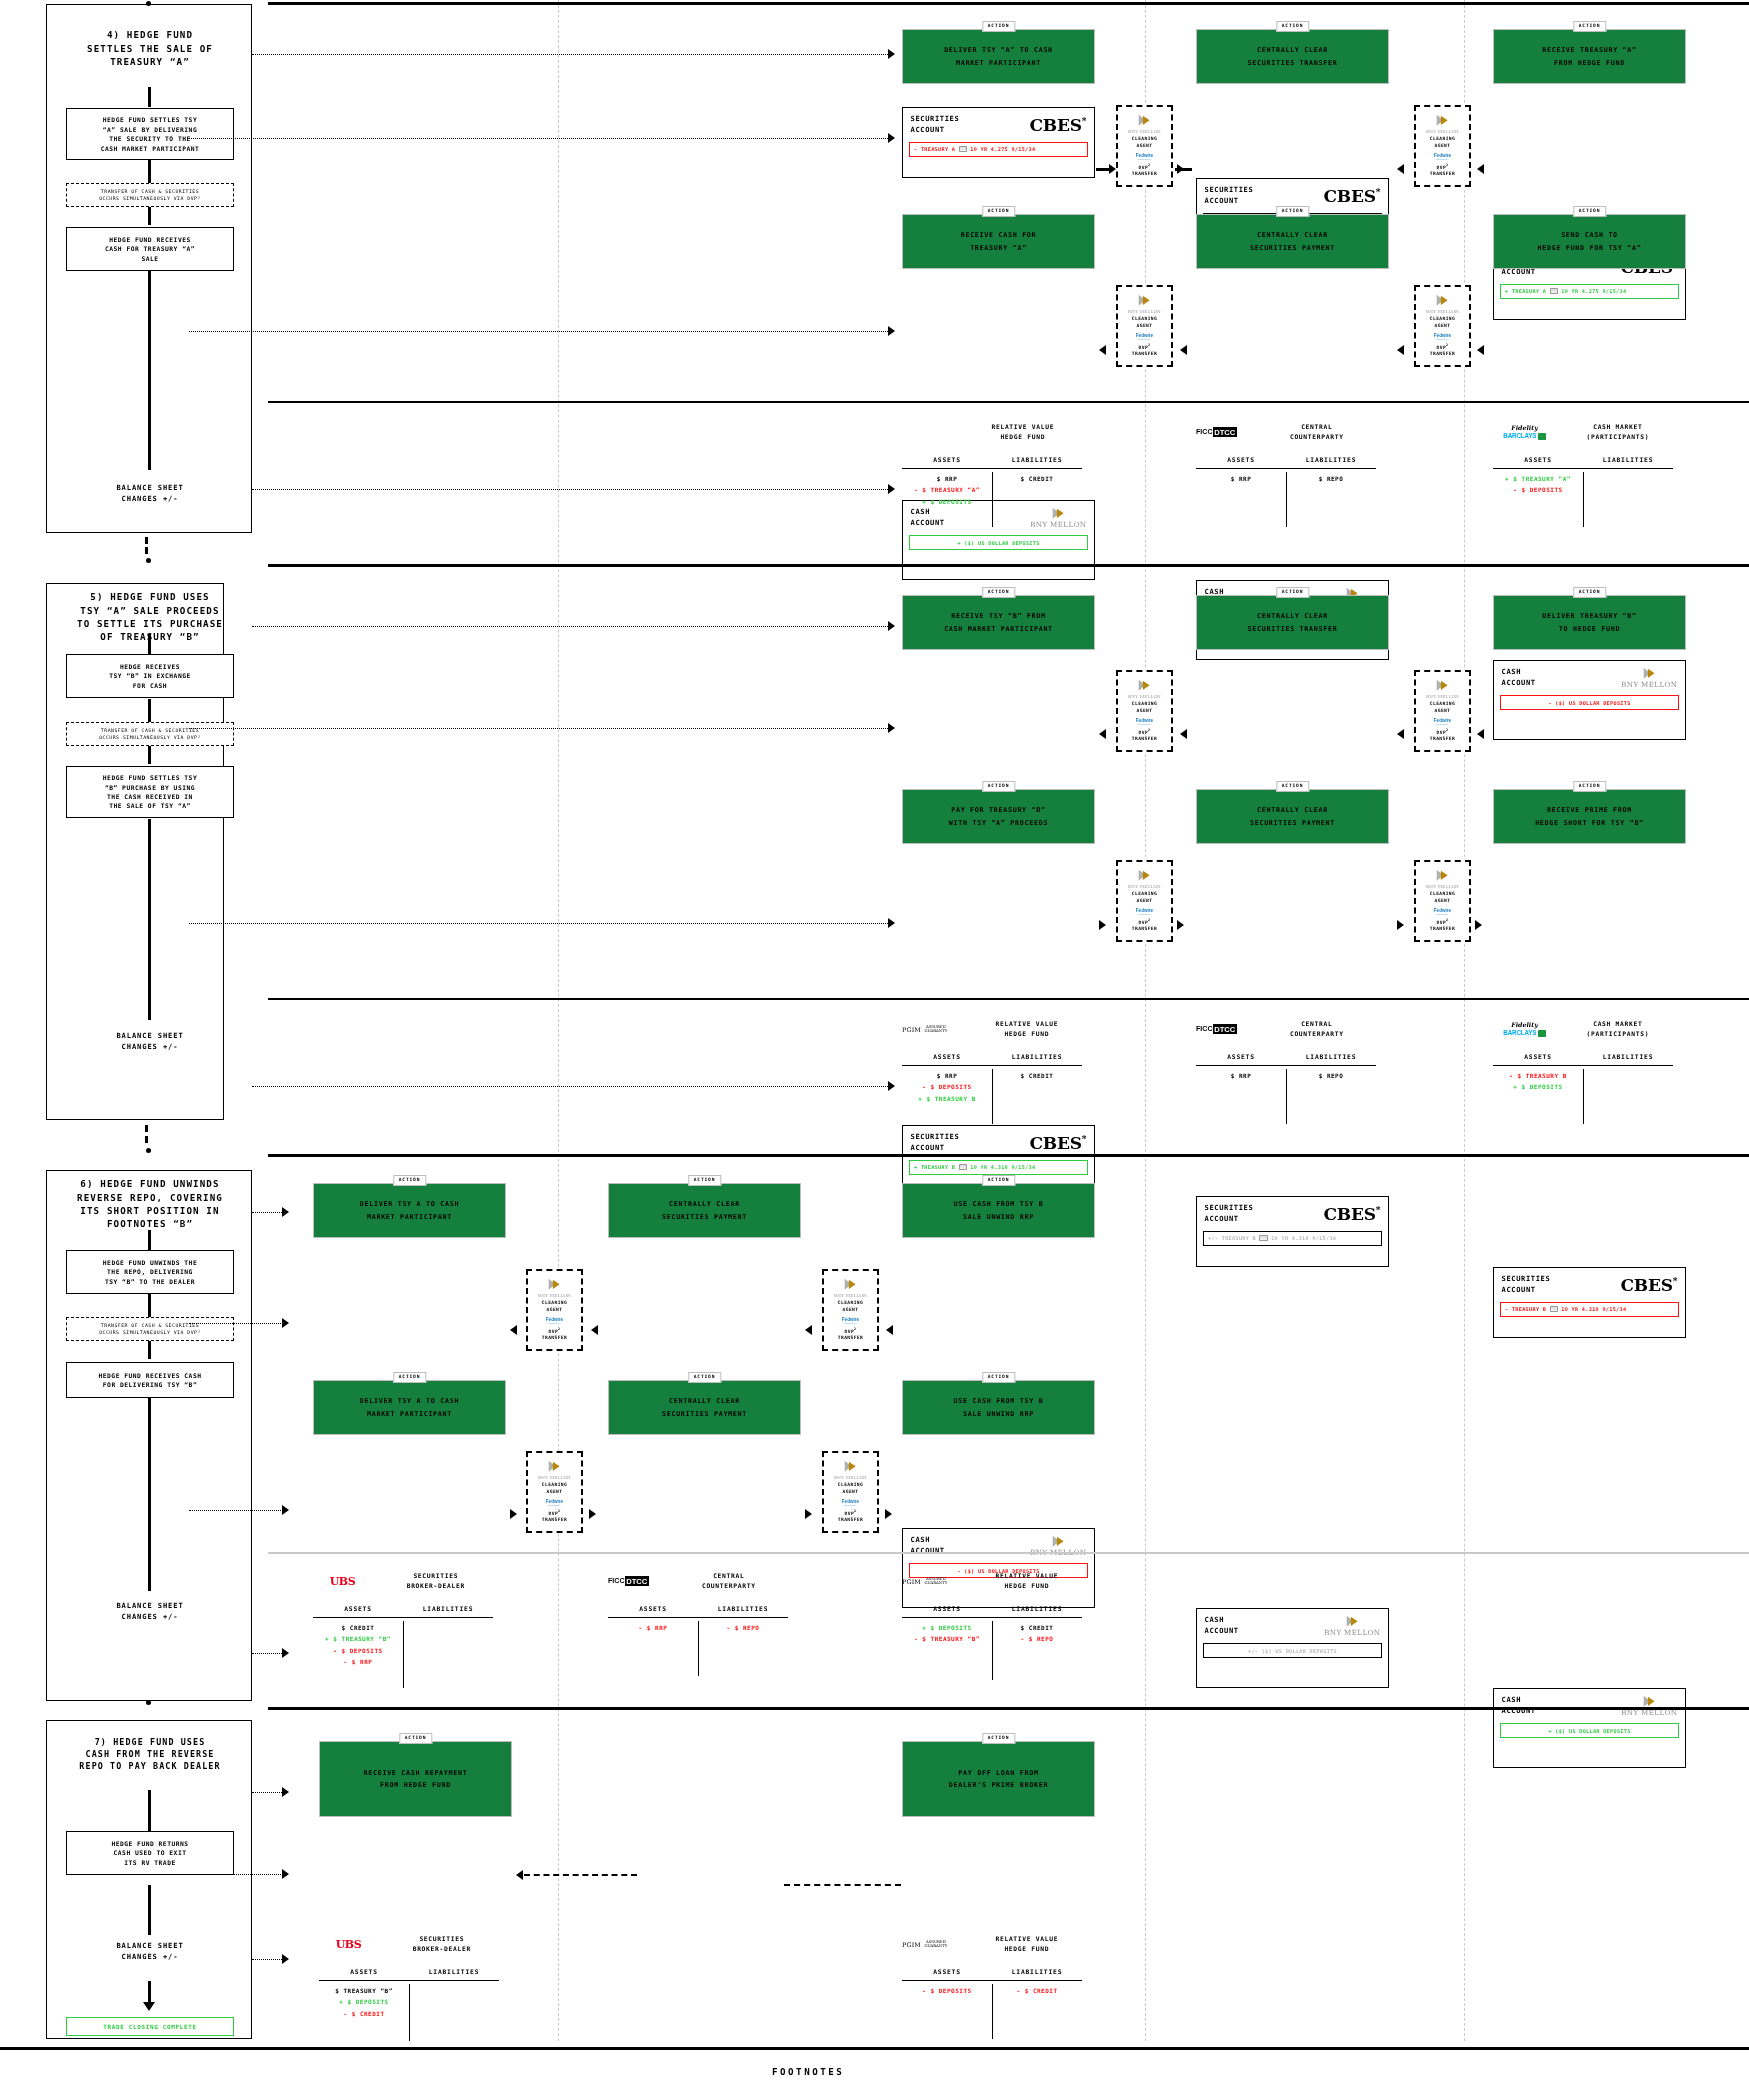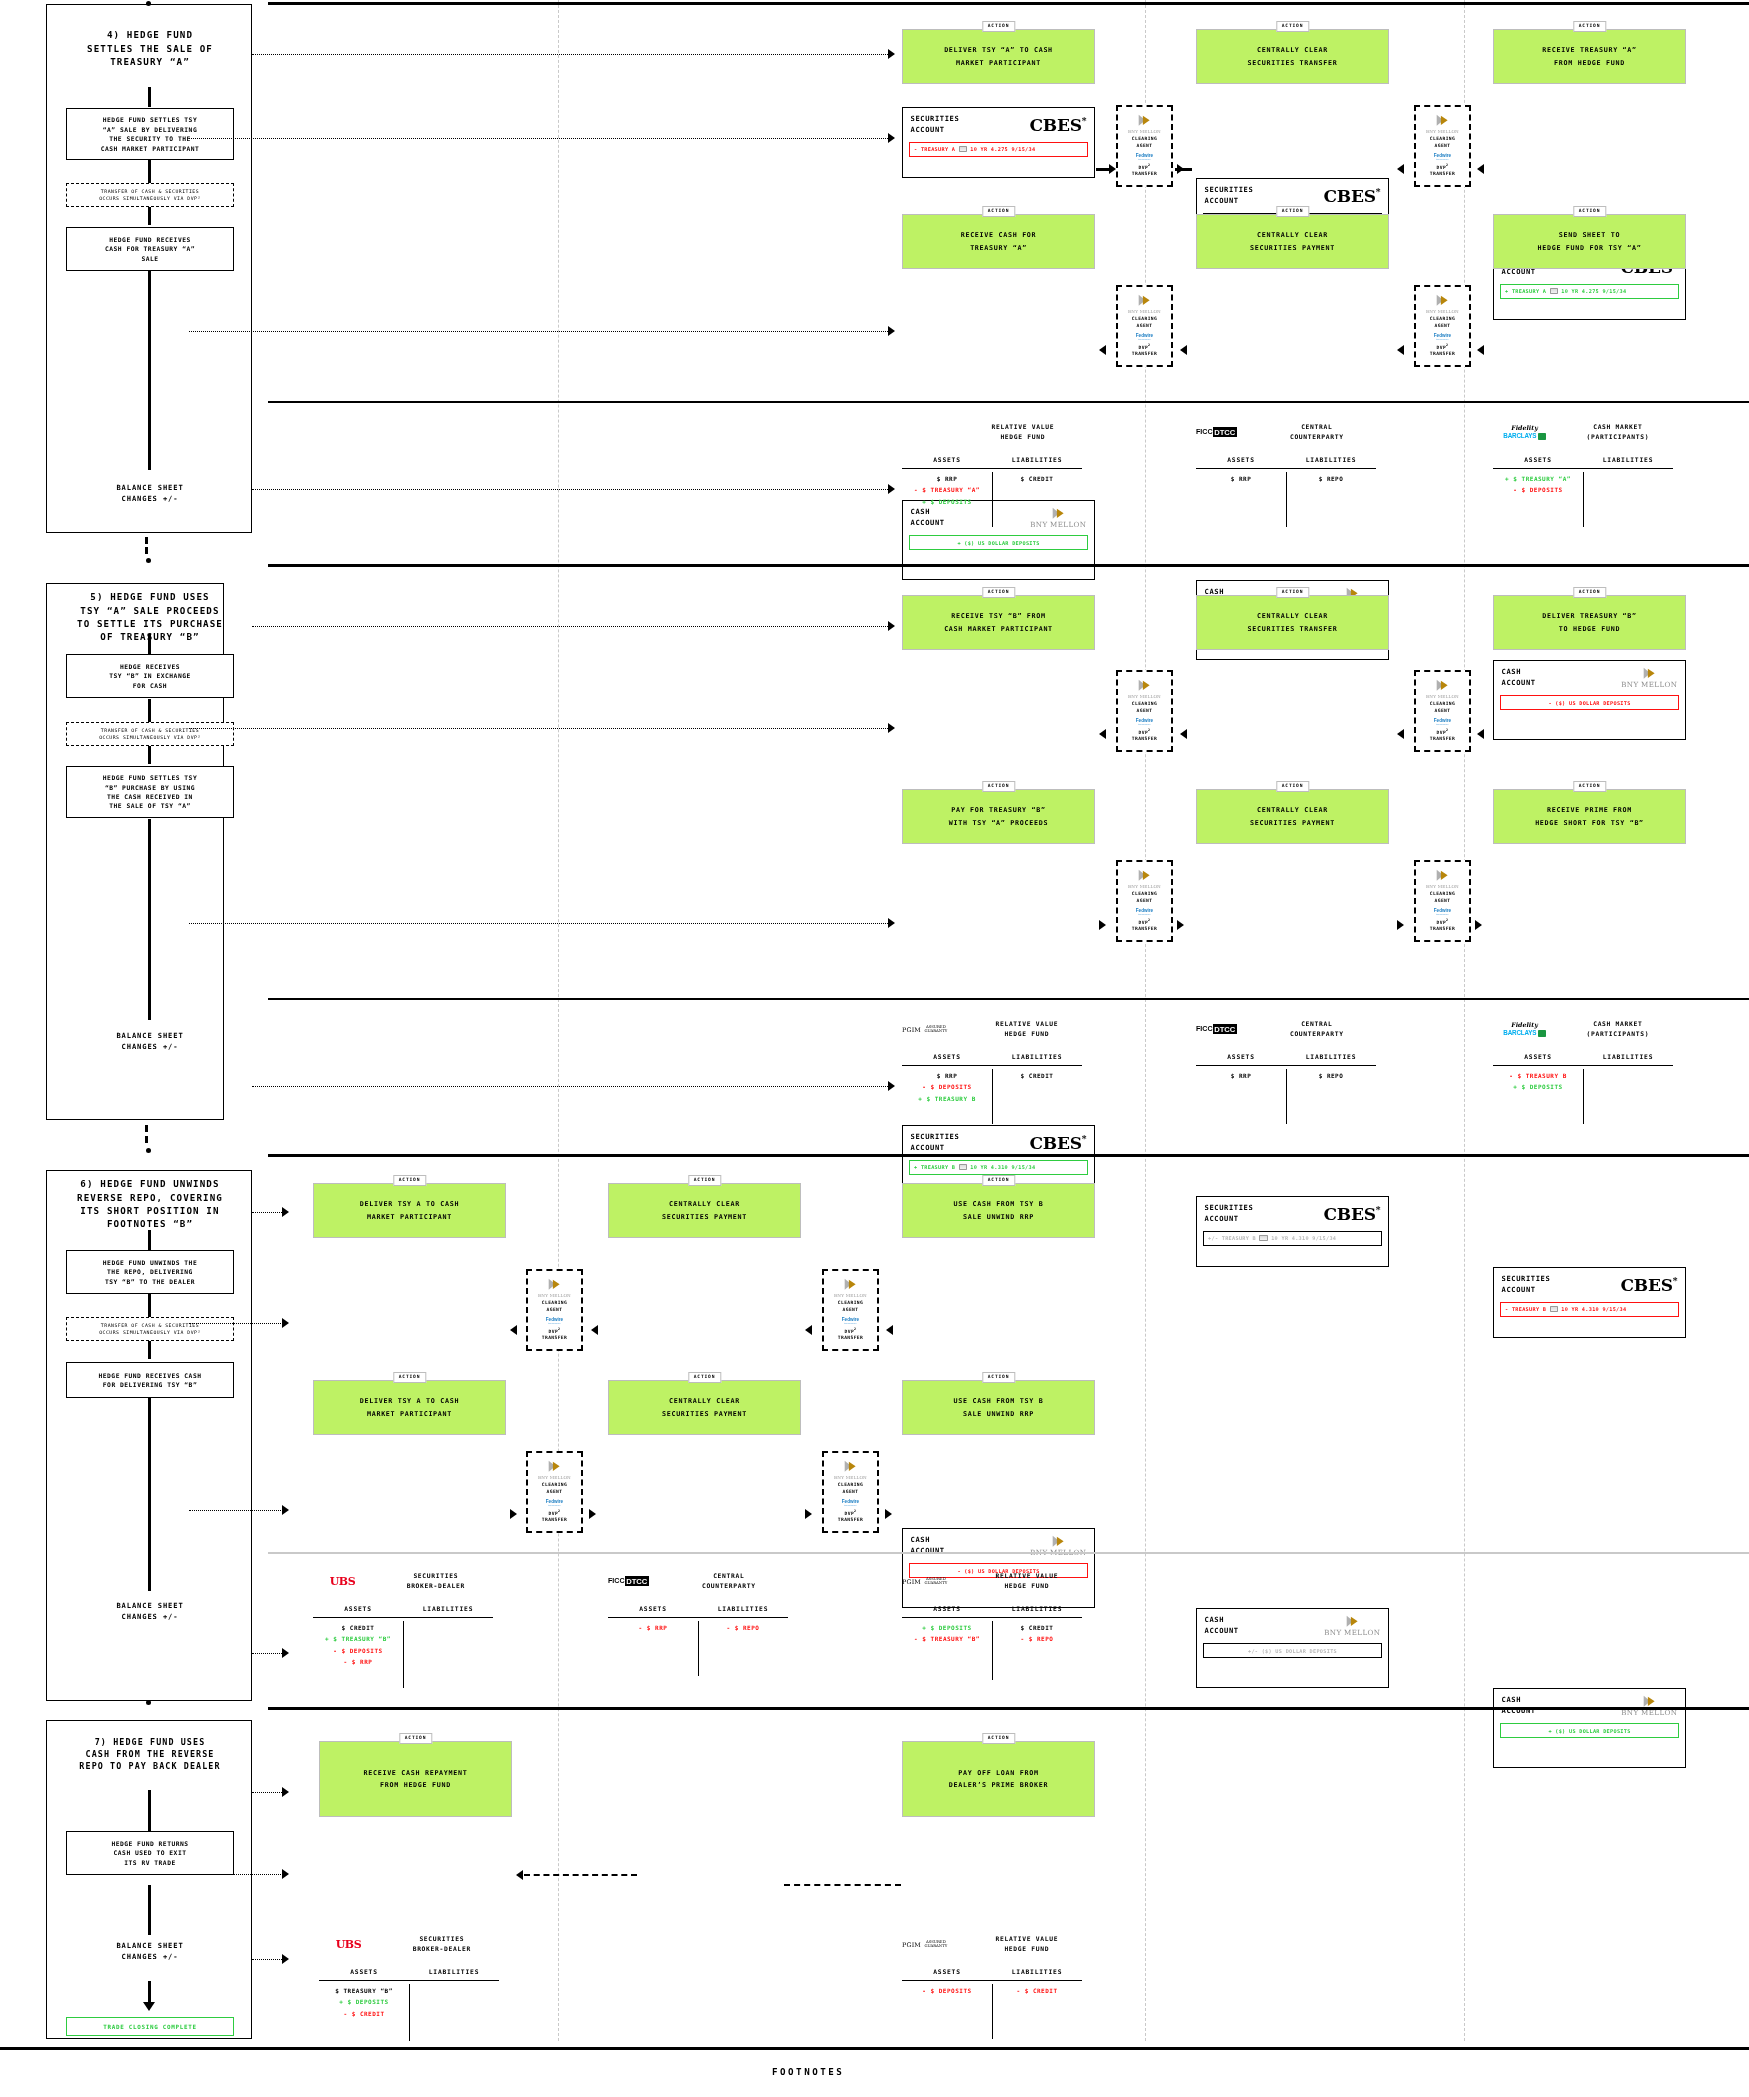--- a/index.html
+++ b/index.html
@@ -44,21 +44,21 @@
   .complete {
     border:1.3px solid #2ecc40; color:#2ecc40;
     font-family:"DejaVu Sans Mono", monospace;
     font-weight:bold; font-size:5.9px; letter-spacing:0.7px;
     display:flex; align-items:center; justify-content:center;
     text-align:center;
   }
 
   
   .actionbox {
-    border:1.3px solid #bdbdbd; background:#bef264;
+    border:1.3px solid #bdbdbd; background:#15803d;
     display:flex; align-items:center; justify-content:center;
   }
   .actionbox .atext {
     font-family:"DejaVu Sans Mono", monospace;
     font-weight:bold; font-size:6.7px; letter-spacing:0.7px;
     text-align:center; line-height:1.8; padding:0 3.4px;
   }
   .action-tab {
     position:absolute; top:-9.2px; left:50%; transform:translateX(-50%);
     border:0.8px solid #bdbdbd; background:#fff;
@@ -358,21 +358,21 @@
 <div class="actionbox abs" style="left:1196px; top:214px; width:193px; height:55px;">
   <span class="action-tab">ACTION</span>
   <div class="atext">
     <div>CENTRALLY CLEAR</div>
     <div>SECURITIES PAYMENT</div>
   </div>
 </div>
 <div class="actionbox abs" style="left:1493px; top:214px; width:193px; height:55px;">
   <span class="action-tab">ACTION</span>
   <div class="atext">
-    <div>SEND SHEET TO</div>
+    <div>SEND CASH TO</div>
     <div>HEDGE FUND FOR TSY “A”</div>
   </div>
 </div>
 
 <div class="acctbox abs" style="left:902px; top:287px; width:193px; height:80px;">
   <div class="acct-head">
     <div class="acct-name">
       <div>CASH</div>
       <div>ACCOUNT</div>
     </div>

